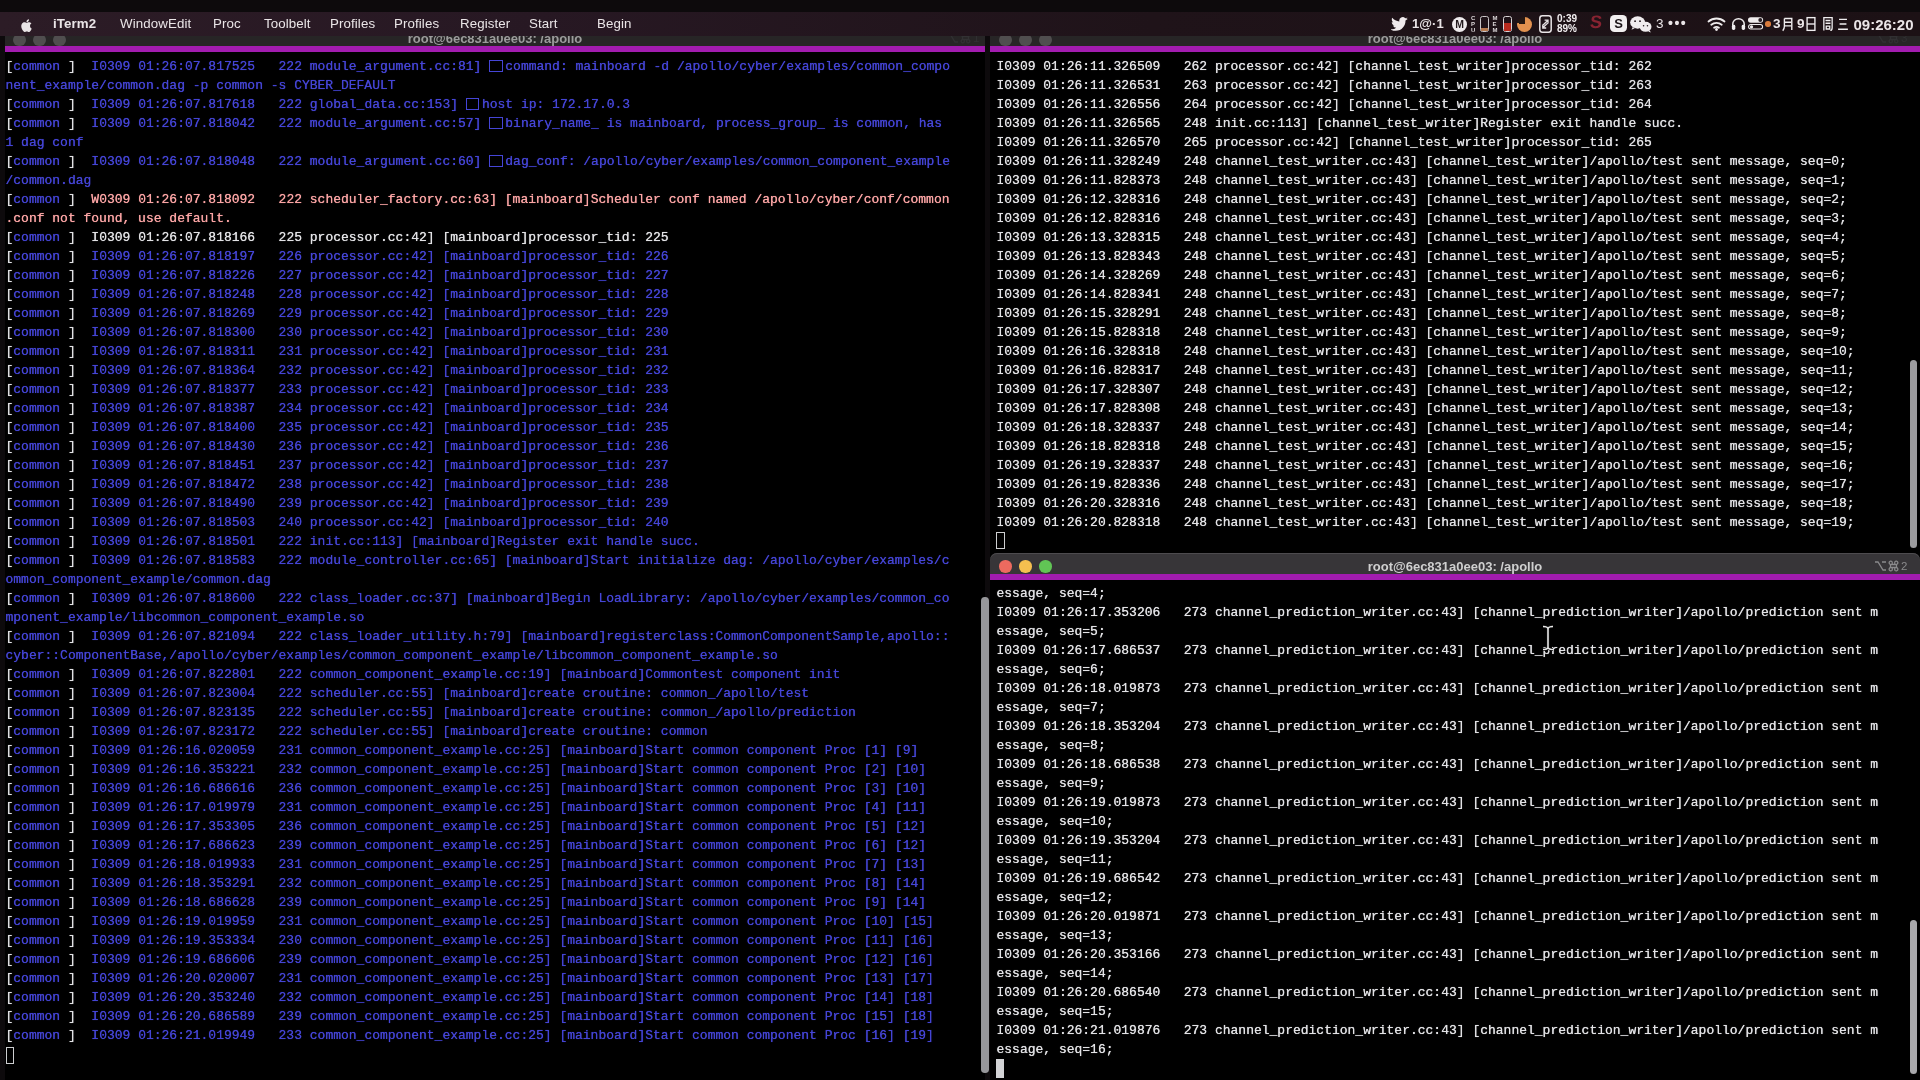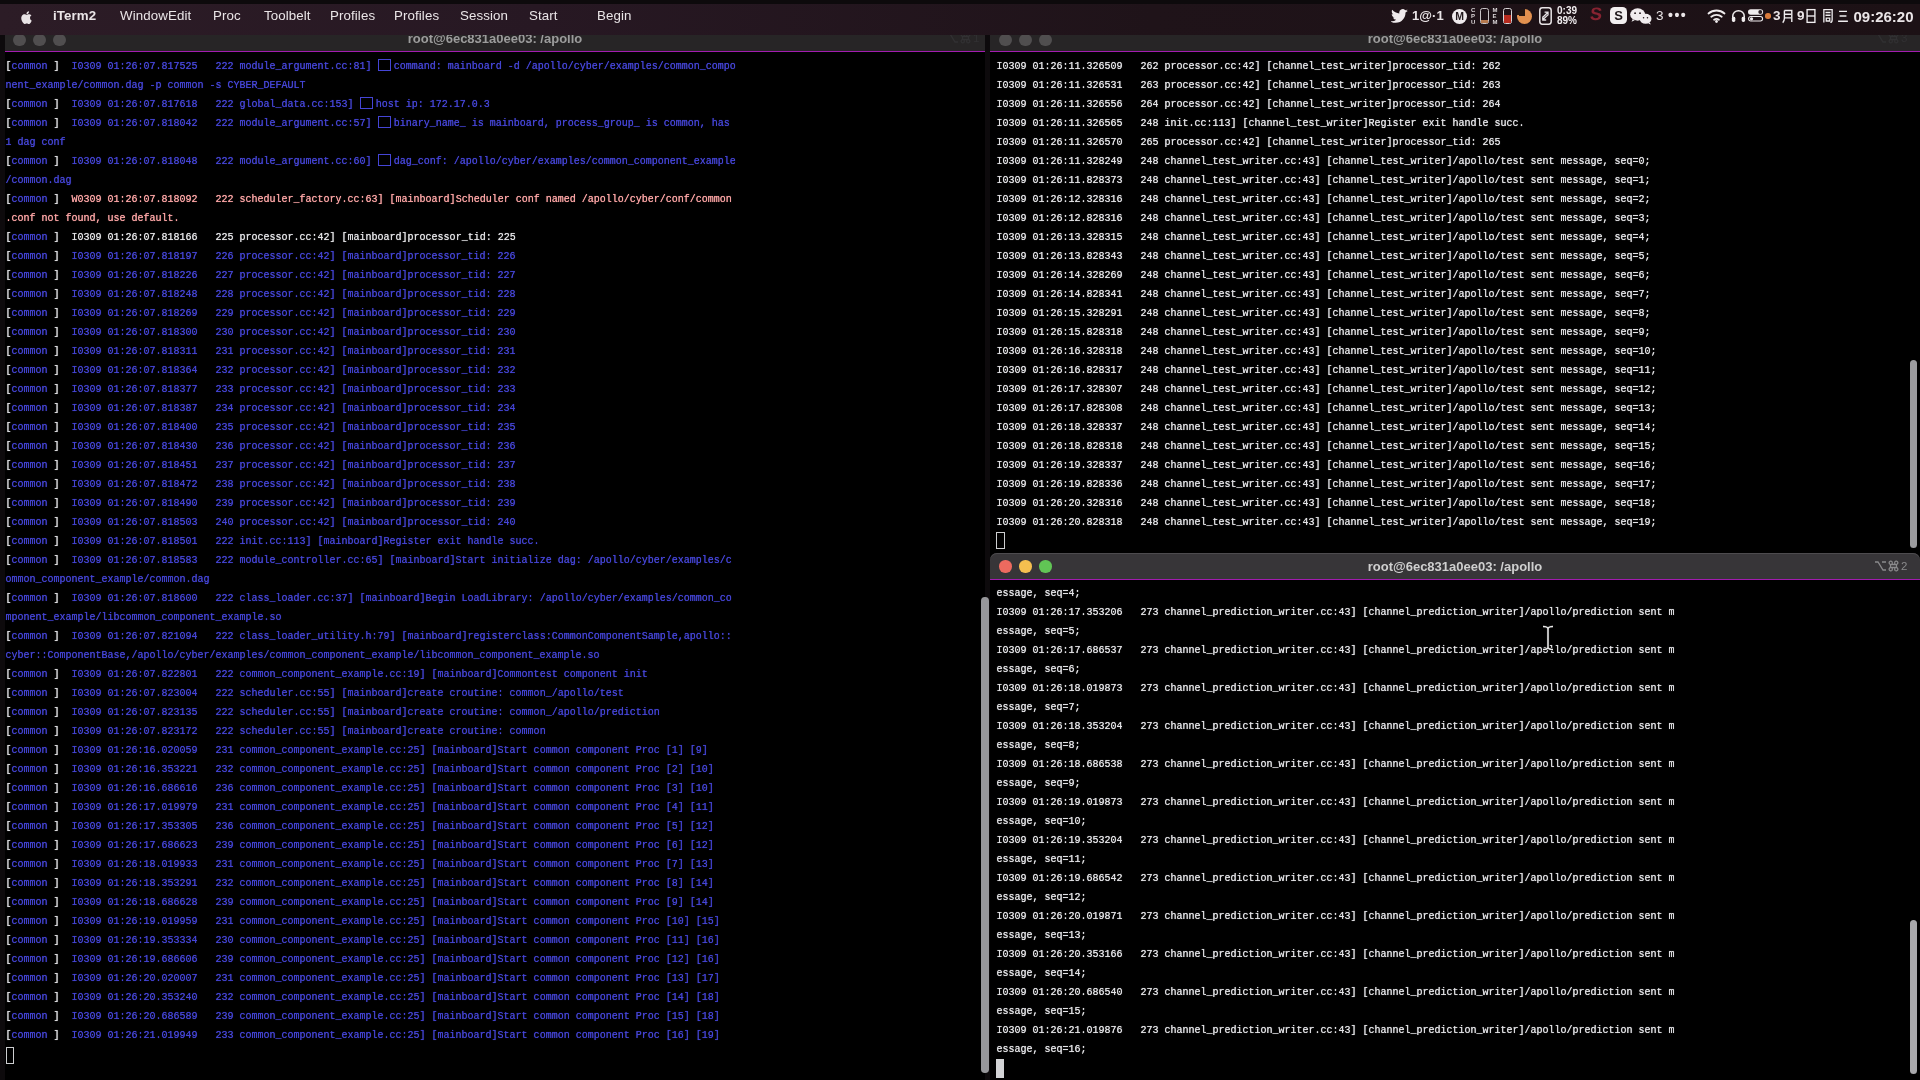--- a/index.html
+++ b/index.html
@@ -1,30 +1,30 @@
 <!DOCTYPE html>
 <html><head><meta charset="utf-8">
 <style>
 *{margin:0;padding:0;box-sizing:border-box}
 html,body{width:1920px;height:1080px;overflow:hidden;background:#0d0a0c}
 body{position:relative;font-family:"Liberation Sans",sans-serif}
-.mb{position:absolute;left:0;top:4px;width:1920px;height:31px;
+.mb{position:absolute;left:0;top:12px;width:1920px;height:24px;
   background:linear-gradient(90deg,#2c1c26 0%,#271823 28%,#1f1319 60%,#1c1115 100%)}
 .mb span{position:absolute;top:4px;font-size:13.3px;color:#eae5e7;letter-spacing:.1px}
 .mi{position:absolute}
 .win{position:absolute;background:#000}
 .tb{position:absolute;left:0;top:0;right:0;height:27px;background:#272526;
-  border-bottom:1px solid #a21caf;border-radius:9px 9px 0 0;
+  border-bottom:6px solid #a21caf;border-radius:9px 9px 0 0;
   box-shadow:inset 0 1px 0 #3b393a}
 .tb.act{background:#373538;box-shadow:inset 0 1px 0 #4d4b4e}
 .ttl{position:absolute;top:6px;width:100%;text-align:center;font-size:13px;
   font-weight:700;color:#9c9c9c}
 .act .ttl{color:#cfcfcf}
 .btn{position:absolute;top:8.75px;width:12.5px;height:12.5px;border-radius:50%}
-.term{position:absolute;font-family:"Liberation Mono",monospace;font-size:10px;
+.term{position:absolute;font-family:"Liberation Mono",monospace;font-size:13px;
   line-height:19px;white-space:pre;color:#4545d6;text-shadow:0 0 .7px}
 .term .W{color:#e3e3e6}
 .term .Y{color:#fca5a5}
 .bx{display:inline-block;width:13.6px;height:12px;border:1.3px solid;
   margin-right:2.506px;vertical-align:-1.5px}
 .sb{position:absolute;width:7.5px;border-radius:3.8px}
 .hcur{position:absolute;width:8.3px;height:17px;border:1.6px solid #cdced0}
 </style></head>
 <body>
 
@@ -89,21 +89,21 @@
 <svg class="mi" style="left:20px;top:5px" width="13" height="15" viewBox="0 0 24 28">
       <path fill="#e9e4e6" d="M12.152 10.896c-.948 0-2.415-1.078-3.96-1.04-2.04.027-3.91 1.183-4.961 3.014-2.117 3.675-.546 9.103 1.519 12.09 1.013 1.454 2.208 3.09 3.792 3.039 1.52-.065 2.09-.987 3.935-.987 1.831 0 2.35.987 3.96.948 1.637-.026 2.676-1.48 3.676-2.948 1.156-1.688 1.636-3.325 1.662-3.415-.039-.013-3.182-1.221-3.22-4.857-.026-3.04 2.48-4.494 2.597-4.559-1.429-2.09-3.623-2.324-4.39-2.376-2-.156-3.675 1.09-4.61 1.09zM15.53 7.83c.843-1.012 1.4-2.427 1.245-3.83-1.207.052-2.662.805-3.532 1.818-.78.896-1.454 2.338-1.273 3.714 1.338.104 2.715-.688 3.559-1.701"></path>
     </svg>
 <span style="left:53px;font-weight:700">iTerm2</span>
 <span style="left:120px;font-weight:400">Window</span>
 <span style="left:168px;font-weight:400">Edit</span>
 <span style="left:213px;font-weight:400">Proc</span>
 <span style="left:264px;font-weight:400">Toolbelt</span>
 <span style="left:330px;font-weight:400">Profiles</span>
 <span style="left:394px;font-weight:400">Profiles</span>
-<span style="left:460px;font-weight:400">Session</span>
+<span style="left:460px;font-weight:400">Register</span>
 <span style="left:529px;font-weight:400">Start</span>
 <span style="left:597px;font-weight:400">Begin</span>
 <svg class="mi" style="left:1391px;top:5px" width="17" height="14" viewBox="0 0 24 20">
       <path fill="#efeaec" d="M23.953 2.57a10 10 0 01-2.825.775A4.958 4.958 0 0023.291.622c-.951.555-2.005.959-3.127 1.184A4.92 4.92 0 0011.78 6.288C7.69 6.095 4.067 4.13 1.64 1.162a4.822 4.822 0 00-.666 2.475c0 1.71.87 3.213 2.188 4.096a4.904 4.904 0 01-2.228-.616v.06a4.923 4.923 0 003.946 4.827 4.996 4.996 0 01-2.212.085 4.936 4.936 0 004.604 3.417A9.867 9.867 0 01.17 17.611c-.39 0-.779-.023-1.17-.067a13.995 13.995 0 007.557 2.209c9.053 0 13.998-7.496 13.998-13.985 0-.21 0-.42-.015-.63A9.935 9.935 0 0024 2.59z"></path>
     </svg>
 <span style="left:1412px;font-size:13px;font-weight:600">1@·1</span>
 <div class="mi" style="left:1452px;top:4.5px;width:15px;height:15px;border-radius:50%;background:#efebed;
   text-align:center;font-size:10.5px;font-weight:800;color:#231a1e;line-height:15.5px">M</div>
 <div class="mi" style="left:1471px;top:3px;font-size:6px;line-height:6px;color:#ddd8da;font-weight:600">C<br>P<br>U</div>
 <div class="mi" style="left:1480px;top:4px;width:9px;height:16px;border:1px solid #c9c5c7;border-radius:2.5px">

